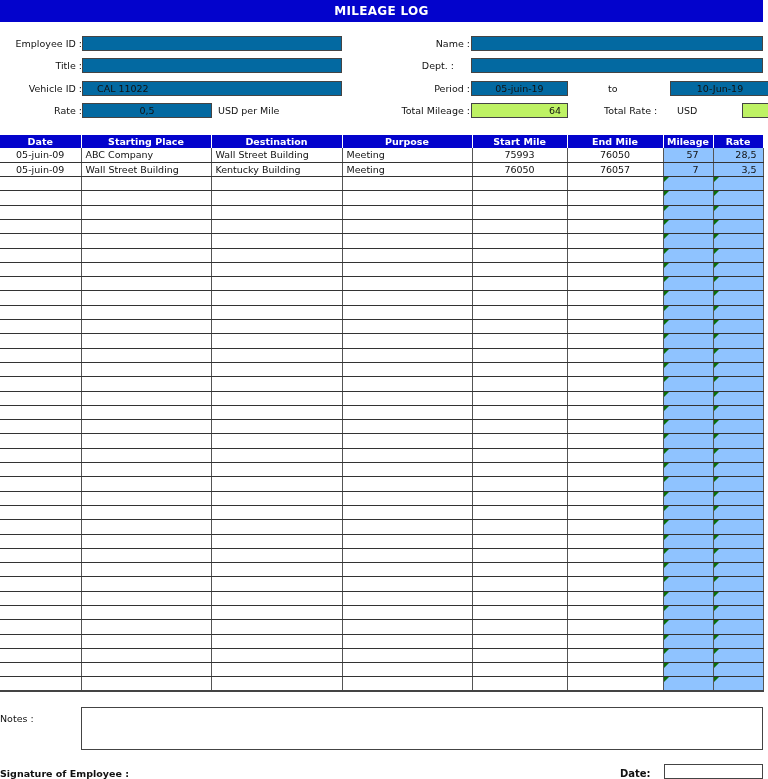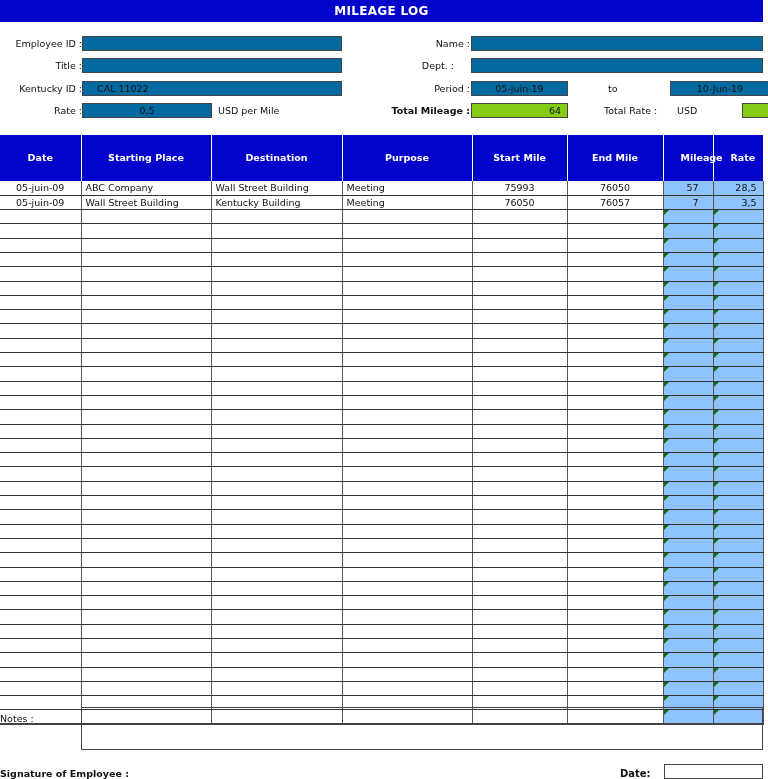--- a/index.html
+++ b/index.html
@@ -1,25 +1,25 @@
 <!DOCTYPE html>
 <html><head>
 <meta charset="utf-8">
 <style>
   * { box-sizing: border-box; margin: 0; padding: 0; }
   body { width: 768px; height: 779px; background: #fff; font-family: "DejaVu Sans", sans-serif; font-size: 9.5px; color: #111; position: relative; overflow: hidden; }
   .title-bar { position: absolute; left: 0; top: 0; width: 763px; height: 22px; background: #0303cc; color: #fff; font-weight: bold; font-size: 12px; text-align: center; line-height: 22px; letter-spacing: 0.3px; }
   .lbl { position: absolute; text-align: right; line-height: 14px; height: 14px; }
   .box { position: absolute; height: 15px; border: 1px solid #444; background: #0369a1; line-height: 13px; padding: 0 6px; }
-  .box.blue { background: #84cc16; padding-left: 20px; }
+  .box.blue { background: #bef264; padding-left: 20px; }
   .box.center { text-align: center; }
   .box.right { text-align: right; }
   .plain { position: absolute; line-height: 14px; }
   table { position: absolute; left: 0; top: 135px; width: 763px; border-collapse: collapse; table-layout: fixed; }
-  th { background: #0303cc; color: #fff; font-weight: bold; font-size: 9.5px; height: 13px; line-height: 12px; border-right: 1px solid #fff; padding: 17px; }
+  th { background: #0303cc; color: #fff; font-weight: bold; font-size: 9.5px; height: 13px; line-height: 12px; border-right: 1px solid #fff; padding: 0; }
   td { height: 14.3px; border-right: 1px solid #555; border-bottom: 1px solid #333; padding: 0 4px; line-height: 13px; white-space: nowrap; overflow: hidden; }
   td.c { text-align: center; }
   td.r { text-align: right; padding-right: 10px; }
   td.blue { background: #8fc3ff; position: relative; }
   td.blue.flag::before { content: ""; position: absolute; left: 0; top: 0; width: 0; height: 0; border-top: 5px solid #0a6e0a; border-right: 5px solid transparent; }
   tr.last td { border-bottom: 2px solid #444; }
   .notes-box { position: absolute; left: 81px; top: 707px; width: 682px; height: 43px; border: 1px solid #444; }
   .sig { position: absolute; left: 0; top: 768px; font-weight: bold; font-size: 9.5px; }
   .date-lbl { position: absolute; left: 620px; top: 768px; font-weight: bold; font-size: 10px; }
   .date-box { position: absolute; left: 664px; top: 764px; width: 99px; height: 15px; border: 1px solid #444; }
@@ -28,39 +28,39 @@
 <body>
 
 <div class="title-bar">MILEAGE LOG</div>
 
 <div class="lbl" style="left:0;top:37px;width:82px;">Employee ID :</div>
 <div class="box" style="left:82px;top:36px;width:260px;"></div>
 
 <div class="lbl" style="left:0;top:59px;width:82px;">Title :</div>
 <div class="box" style="left:82px;top:58px;width:260px;"></div>
 
-<div class="lbl" style="left:0;top:82px;width:82px;">Kentucky ID :</div>
+<div class="lbl" style="left:0;top:82px;width:82px;">Vehicle ID :</div>
 <div class="box" style="left:82px;top:81px;width:260px;padding-left:14px;">CAL 11022</div>
 
 <div class="lbl" style="left:0;top:104px;width:82px;">Rate :</div>
 <div class="box center" style="left:82px;top:103px;width:130px;text-align:center;">0,5</div>
 <div class="plain" style="left:218px;top:104px;">USD per Mile</div>
 
 <div class="lbl" style="left:384px;top:37px;width:86px;">Name :</div>
 <div class="box" style="left:471px;top:36px;width:292px;"></div>
 
 <div class="lbl" style="left:368px;top:59px;width:86px;">Dept. :</div>
 <div class="box" style="left:471px;top:58px;width:292px;"></div>
 
 <div class="lbl" style="left:384px;top:82px;width:86px;">Period :</div>
 <div class="box center" style="left:471px;top:81px;width:97px;">05-juin-19</div>
 <div class="plain" style="left:608px;top:82px;">to</div>
 <div class="box center" style="left:663px;top:81px;width:100px;margin-left:7px;">10-Jun-19</div>
 
-<div class="lbl" style="left:384px;top:104px;width:86px;font-weight:bold;">Total Mileage :</div>
+<div class="lbl" style="left:384px;top:104px;width:86px;">Total Mileage :</div>
 <div class="box blue right" style="left:471px;top:103px;width:97px;">64</div>
 <div class="plain" style="left:604px;top:104px;">Total Rate :</div>
 <div class="plain" style="left:677px;top:104px;">USD</div>
 <div class="box blue right" style="left:718px;top:103px;width:74px;margin-left:24px;">32</div>
 
 <table>
   <colgroup>
     <col style="width:81px">
       <col style="width:130px">
       <col style="width:131px">

